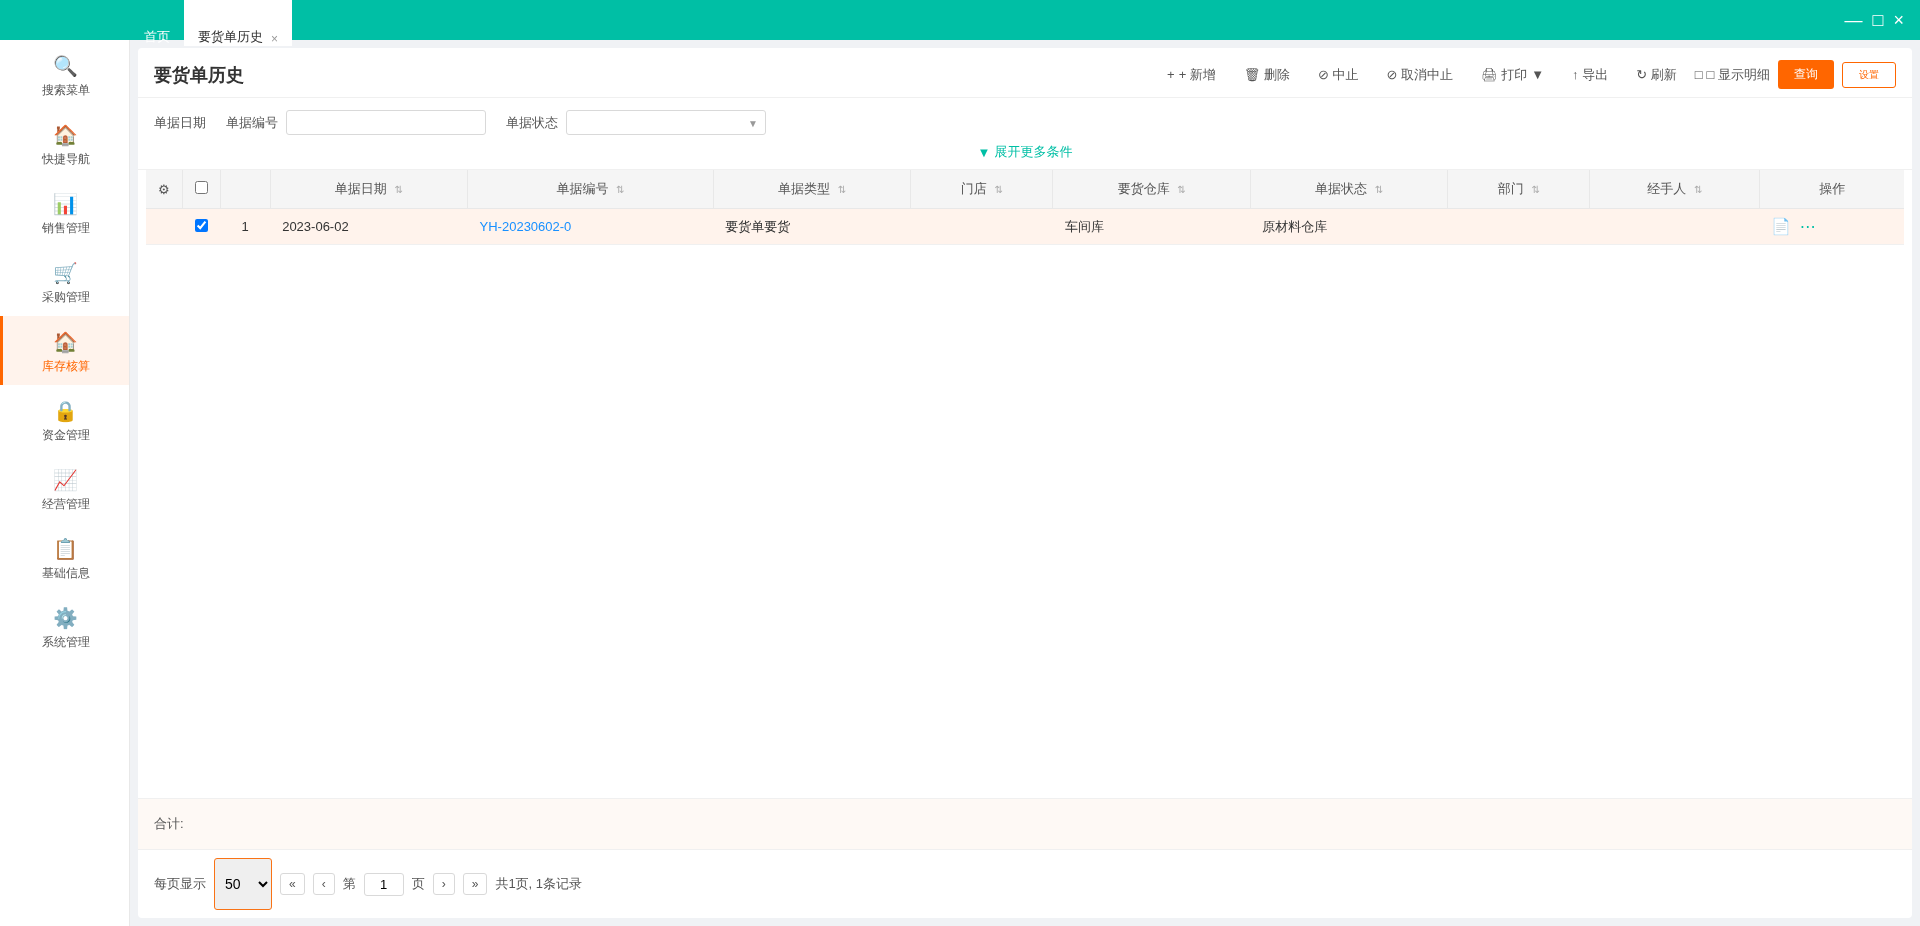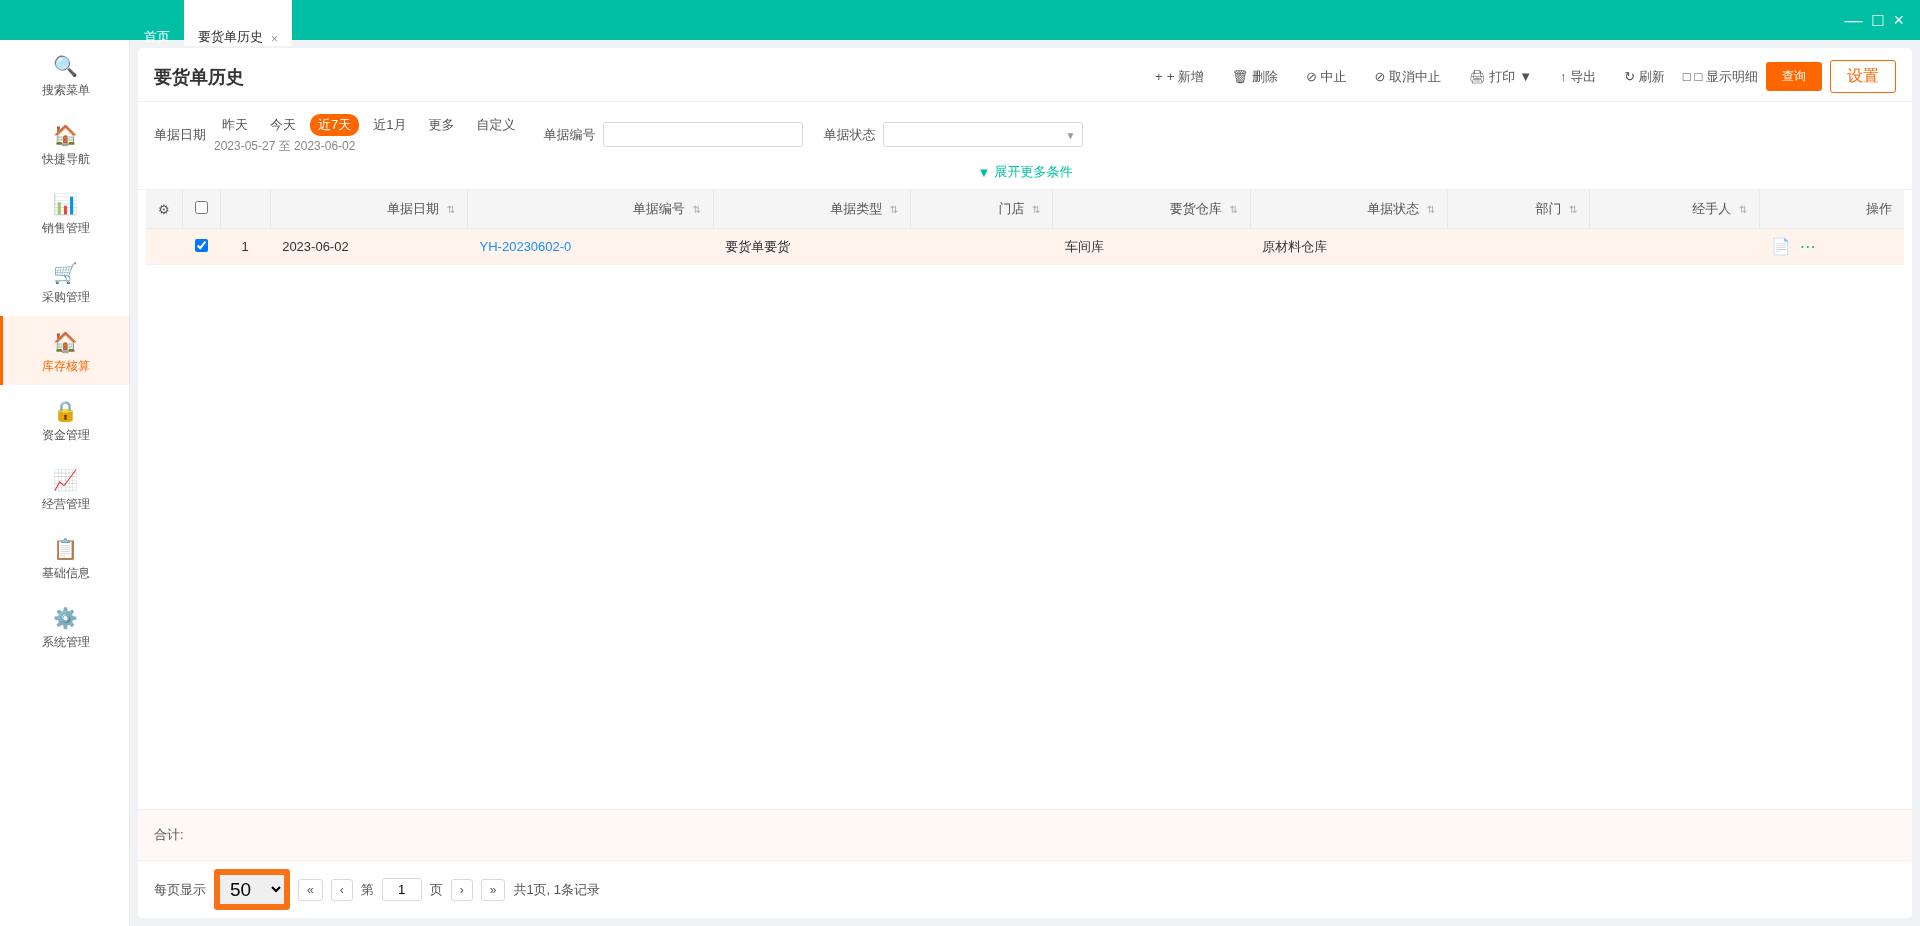--- a/index.html
+++ b/index.html
@@ -111,21 +111,21 @@
       cursor: pointer;
       font-size: 12px;
     }
     .btn-secondary {
       background: #fff;
       color: #ff6600;
       border: 1px solid #ff6600;
       padding: 5px 16px;
       border-radius: 3px;
       cursor: pointer;
-      font-size: 16px;
+      font-size: 10px;
     }
     .display-detail {
       display: flex;
       align-items: center;
       gap: 4px;
       font-size: 13px;
       color: #555;
       cursor: pointer;
     }
 
@@ -216,21 +216,21 @@
       width: 100%;
       border-collapse: collapse;
       font-size: 13px;
     }
     thead tr {
       background: #f5f5f5;
       border-bottom: 1px solid #e8e8e8;
     }
     thead th {
       padding: 10px 12px;
-      text-align: right;
+      text-align: center;
       color: #555;
       font-weight: normal;
       white-space: nowrap;
       border-right: 1px solid #e8e8e8;
       cursor: pointer;
     }
     thead th:last-child { border-right: none; }
     tbody tr {
       border-bottom: 1px solid #f0f0f0;
     }
@@ -281,24 +281,24 @@
     }
     .page-input {
       border: 1px solid #d9d9d9;
       border-radius: 3px;
       width: 40px;
       text-align: center;
       padding: 3px;
       font-size: 13px;
     }
     .per-page-select {
-      border: 6px solid #f97316;
-      border-radius: 3px;
-      padding: 3px 6px;
-      font-size: 19px;
+      border: 1px solid #f97316;
+      border-radius: 3px;
+      padding: 16px 6px;
+      font-size: 14px;
     }
   </style>
 </head>
 <body>
 
 <div class="top-bar">
   <div class="tab-item home">
     <span>首页</span>
   </div>
   <div class="tab-item active">
@@ -388,31 +388,20 @@
         <button class="btn-primary">查询</button>
         <button class="btn-secondary">设置</button>
       </div>
     </div>
 
     <div class="filter-area">
       <div class="filter-row">
 
         <div class="filter-group">
           <span class="filter-label">单据日期</span>
-          <div>
-            <div class="date-shortcuts">
-              <span class="date-shortcut">昨天</span>
-              <span class="date-shortcut">今天</span>
-              <span class="date-shortcut active">近7天</span>
-              <span class="date-shortcut">近1月</span>
-              <span class="date-shortcut">更多</span>
-              <span class="date-shortcut">自定义</span>
-            </div>
-            <div class="date-range">2023-05-27 至 2023-06-02</div>
-          </div>
         </div>
 
         <div class="filter-group">
           <span class="filter-label">单据编号</span>
           <input class="filter-input" type="text" style="">
         </div>
 
         <div class="filter-group">
           <span class="filter-label">单据状态</span>
           <div class="select-wrapper">

